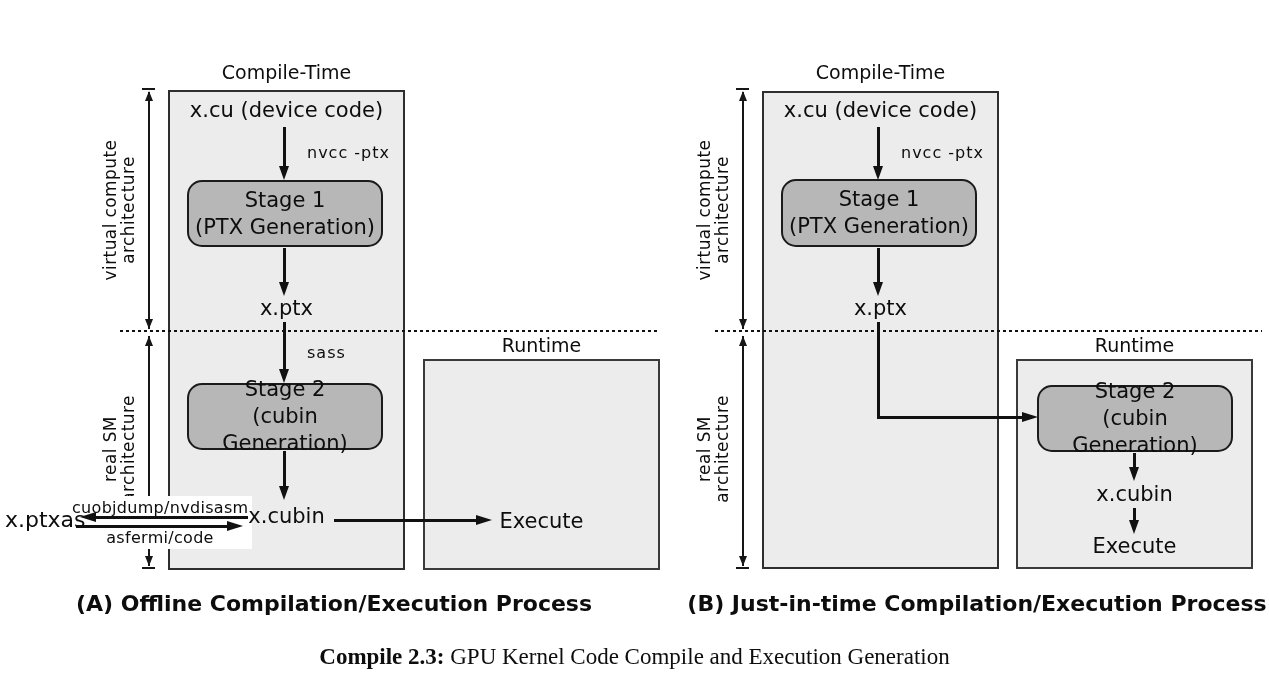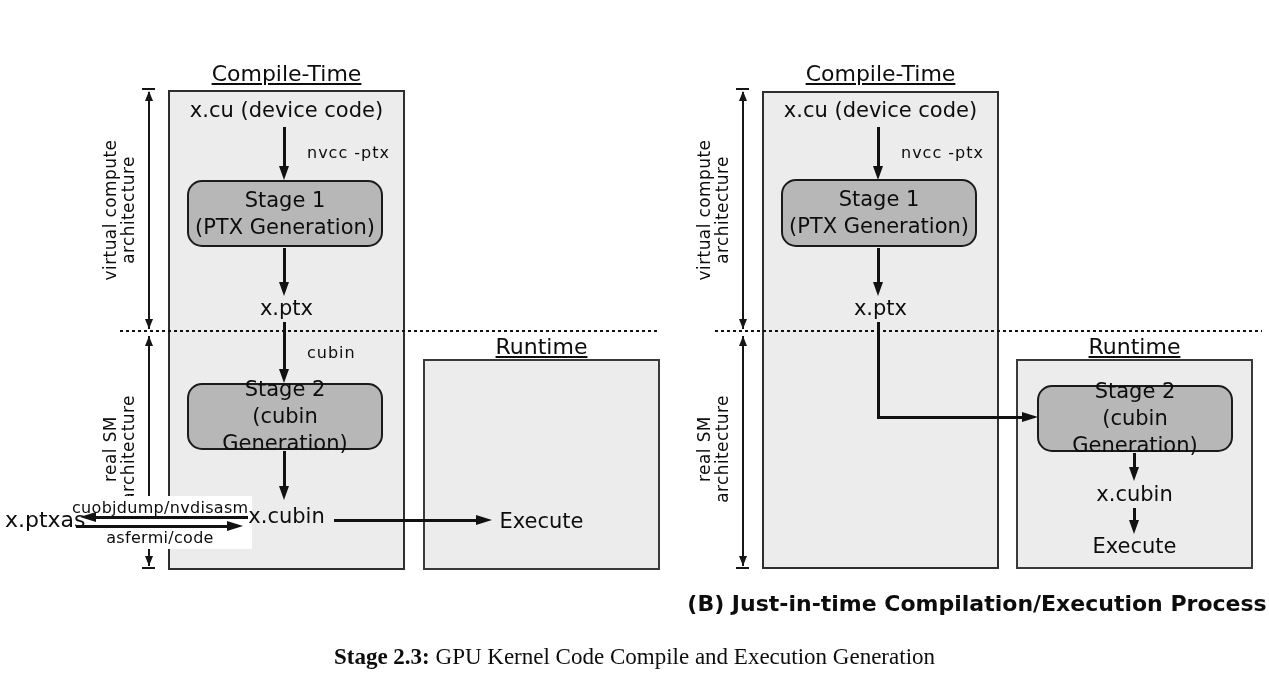--- a/index.html
+++ b/index.html
@@ -11,21 +11,21 @@
   .region-box{position:absolute;background:#ececec;border:2px solid #2e2e2e;box-sizing:border-box;}
   .runtime-box{border:2px solid #3a3a3a;}
   
   .stage-box{
     position:absolute;background:#b7b7b7;border:2px solid #1b1b1b;border-radius:15px;
     box-sizing:border-box;display:flex;flex-direction:column;align-items:center;justify-content:center;
     font-size:21px;line-height:1.28;text-align:center;
   }
   
   .lbl{position:absolute;text-align:center;font-size:21px;white-space:nowrap;}
-  .title{font-size:22px;text-decoration:underline;}
+  .title{font-size:19px;}
   .small{position:absolute;font-size:16px;white-space:nowrap;letter-spacing:0.3px;}
   .cmd{letter-spacing:1px;}
   
   .panel-cap{position:absolute;text-align:center;font-size:22px;font-weight:bold;white-space:nowrap;}
   
   .fig-cap{position:absolute;left:0;top:644px;width:1269px;text-align:center;
     font-family:"Liberation Serif","DejaVu Serif",serif;font-size:23px;white-space:nowrap;}
   .fig-cap .b{font-weight:bold;}
   
   .vline{position:absolute;width:3px;background:#111;}
@@ -91,21 +91,21 @@
     <div>(PTX Generation)</div>
   </div>
 
   <div class="vline" style="left:283px;top:248px;height:36px;"></div>
   <div class="ah ah-down" style="left:279px;top:282px;"></div>
 
   <div class="lbl" style="left:168px;top:296px;width:237px;">x.ptx</div>
 
   <div class="vline" style="left:283px;top:322px;height:49px;"></div>
   <div class="ah ah-down" style="left:279px;top:369px;"></div>
-  <div class="small cmd" style="left:307px;top:343px;">cubin</div>
+  <div class="small cmd" style="left:307px;top:343px;">sass</div>
 
   <div class="stage-box" style="left:187px;top:383px;width:196px;height:67px;">
     <div>Stage 2</div>
     <div>(cubin Generation)</div>
   </div>
 
   <div class="vline" style="left:283px;top:451px;height:36px;"></div>
   <div class="ah ah-down" style="left:279px;top:486px;"></div>
 
   <div class="white-patch" style="left:68px;top:496px;width:184px;height:53px;"></div>
@@ -117,20 +117,21 @@
   <div class="hline" style="left:93px;top:516px;width:155px;"></div>
   <div class="ah ah-left" style="left:80px;top:512px;"></div>
   <div class="hline" style="left:76px;top:525px;width:152px;"></div>
   <div class="ah ah-right" style="left:227px;top:521px;"></div>
   <div class="small" style="left:82px;top:528px;width:156px;text-align:center;">asfermi/code</div>
 
   <div class="hline" style="left:334px;top:519px;width:143px;"></div>
   <div class="ah ah-right" style="left:476px;top:515px;"></div>
   <div class="lbl" style="left:423px;top:509px;width:237px;">Execute</div>
 
+  <div class="panel-cap" style="left:34px;top:591px;width:600px;">(A) Offline Compilation/Execution Process</div>
 
   <div class="region-box" style="left:762px;top:91px;width:237px;height:478px;"></div>
   <div class="region-box runtime-box" style="left:1016px;top:359px;width:237px;height:210px;"></div>
 
   <div class="dashed" style="left:715px;top:330px;width:547px;"></div>
 
   <div class="lbl title" style="left:762px;top:61px;width:237px;">Compile-Time</div>
   <div class="lbl title" style="left:1016px;top:334px;width:237px;">Runtime</div>
 
   <div class="tick" style="left:736px;top:88px;"></div>
@@ -182,16 +183,16 @@
   <div class="lbl" style="left:1016px;top:482px;width:237px;">x.cubin</div>
 
   <div class="vline" style="left:1133px;top:508px;height:13px;"></div>
   <div class="ah ah-down" style="left:1129px;top:520px;"></div>
 
   <div class="lbl" style="left:1016px;top:534px;width:237px;">Execute</div>
 
   <div class="panel-cap" style="left:677px;top:591px;width:600px;">(B) Just-in-time Compilation/Execution Process</div>
 
   <div class="fig-cap">
-    <span class="b">Stage 2.3:</span><span> GPU Kernel Code Compile and Execution Generation</span>
+    <span class="b">Compile 2.3:</span><span> GPU Kernel Code Compile and Execution Generation</span>
   </div>
 
 </div>
 
 </body></html>

